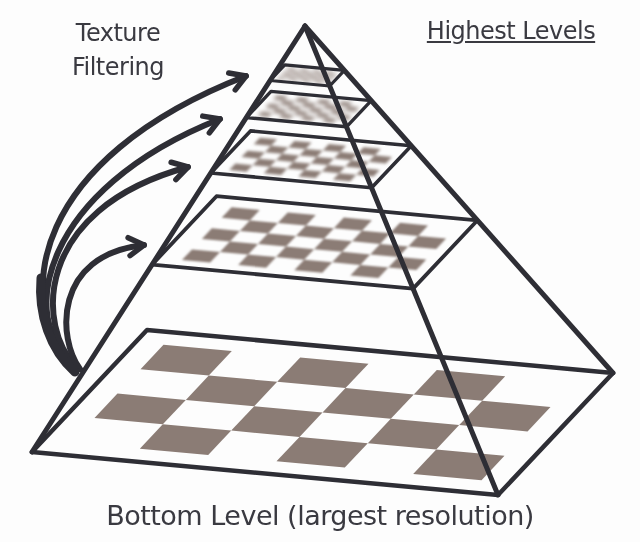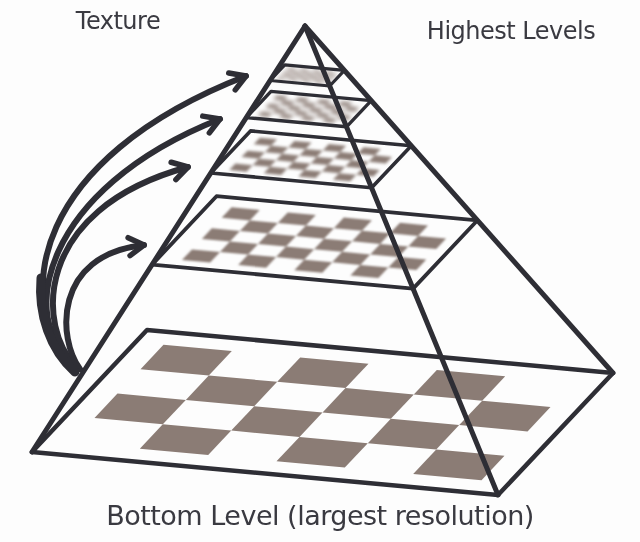--- a/index.html
+++ b/index.html
@@ -7,22 +7,22 @@
     position:relative; width:640px; height:542px; overflow:hidden;
     background:#fdfdfd;
     font-family:"DejaVu Sans","Liberation Sans",sans-serif;
   }
   .stage svg { position:absolute; left:0; top:0; }
   .label {
     position:absolute; color:#3a3a41; text-align:center;
     font-size:24px; line-height:34px; letter-spacing:-0.5px;
     white-space:nowrap;
   }
-  .label-tf   { left:28px;  top:4px;  width:180px; }
-  .label-hl   { left:386px; top:14px;  width:250px; }
+  .label-tf   { left:28px;  top:16px;  width:180px; }
+  .label-hl   { left:386px; top:14px;  width:250px;text-decoration:underline; }
   .label-bl   { left:10px;  top:499px; width:620px; font-size:27px; }
 </style>
 </head>
 <body>
 
 <div class="stage">
 
   <svg id="diagram-svg" width="640" height="542" viewBox="0 0 640 542">
       <defs>
         <filter id="blur0" x="-60%" y="-60%" width="220%" height="220%">
@@ -172,20 +172,21 @@
         <path d="M 70,360 C 15,300 30,160 246,76" marker-end="url(#ah)"></path>
         <path d="M 73,363 C 18,320 40,190 220,119" marker-end="url(#ah)"></path>
         <path d="M 76,366 C 38,330 30,210 188,167" marker-end="url(#ah)"></path>
         <path d="M 80,369 C 58,340 52,255 144,245" marker-end="url(#ah)"></path>
         <path d="M 75,372 C 50,350 38,314 41,278" stroke-width="9"></path>
       </g>
     </svg>
 
   <div class="label label-tf">
     <div>Texture</div>
+    <div>Filtering</div>
   </div>
 
   <div class="label label-hl">
     <div>Highest Levels</div>
   </div>
 
   <div class="label label-bl">Bottom Level (largest resolution)</div>
 
 </div>
 

